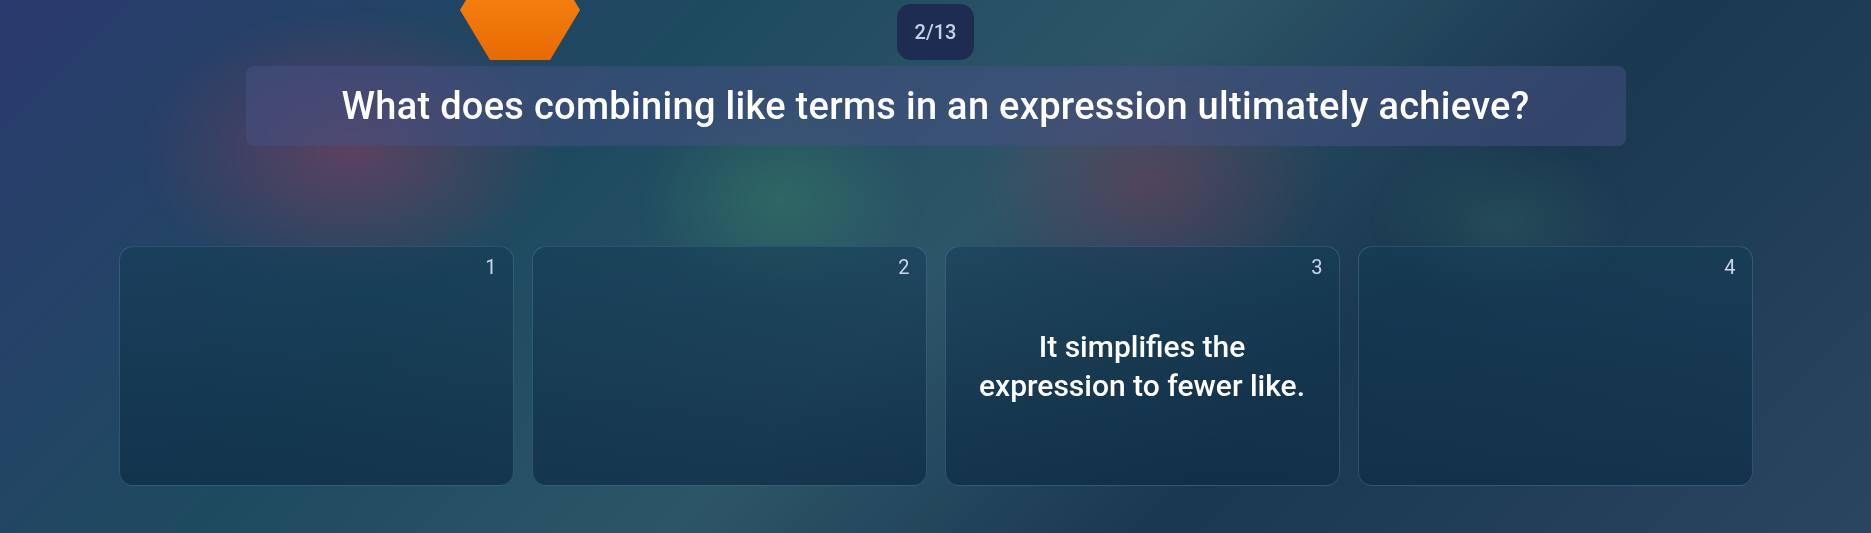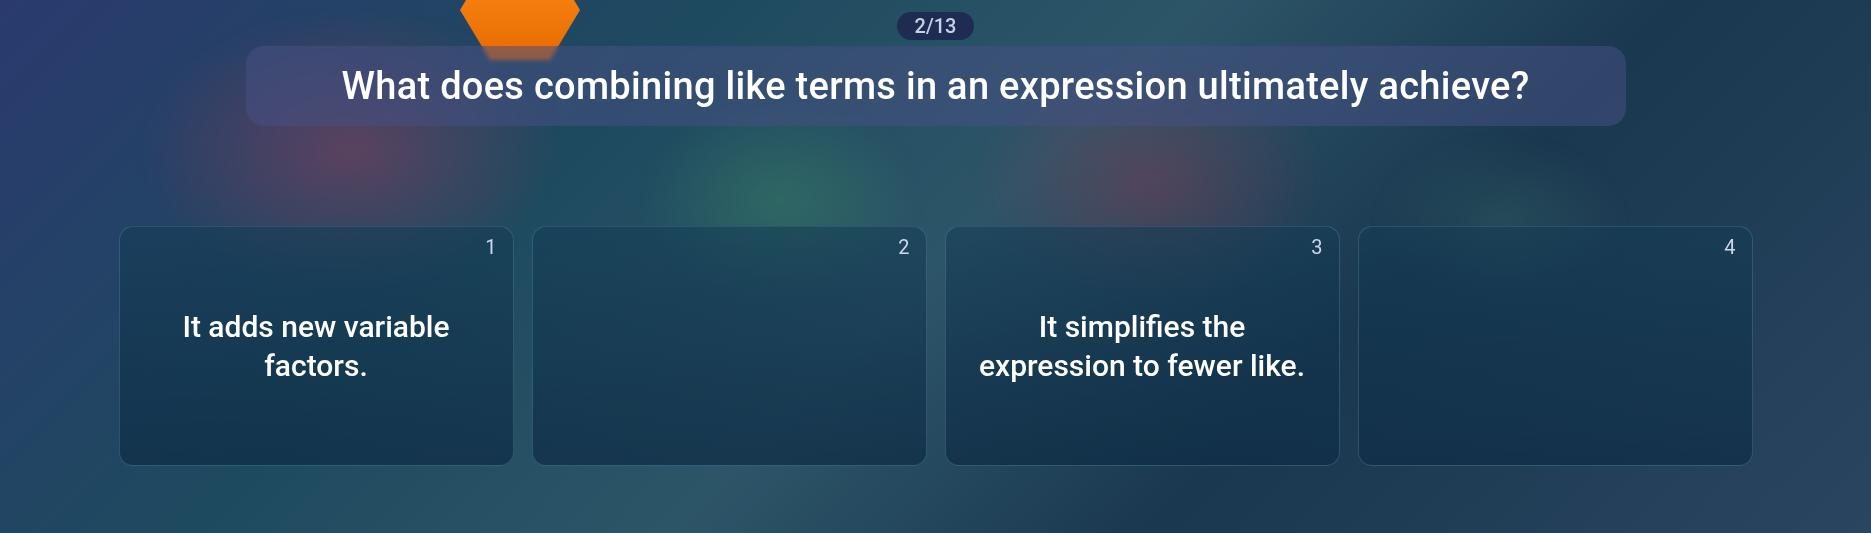--- a/index.html
+++ b/index.html
@@ -37,35 +37,35 @@
     left: 460px;
     width: 120px;
     height: 100px;
     background: linear-gradient(180deg, #ff8a1a, #e66b00);
     clip-path: polygon(25% 0%, 75% 0%, 100% 50%, 75% 100%, 25% 100%, 0% 50%);
     box-shadow: 0 4px 12px rgba(0,0,0,0.4);
     z-index: 2;
   }
   .progress-pill {
     position: relative;
-    margin-top: 12px;
+    margin-top: 4px;
     background: rgba(30,40,80,0.9);
     color: #c8d0e8;
     font-size: 20px;
     font-weight: 500;
-    padding: 2px 18px;
+    padding: 16px 18px;
     border-radius: 14px;
     z-index: 3;
   }
   .question-bar {
     position: relative;
     margin-top: 6px;
     width: 1380px;
     background: rgba(70,80,130,0.55);
-    border-radius: 18px;
+    border-radius: 8px;
     padding: 18px 28px;
     text-align: center;
     color: #ffffff;
     font-size: 38px;
     font-weight: 500;
     letter-spacing: 0.3px;
     z-index: 3;
     backdrop-filter: blur(2px);
   }
   .answers {
@@ -111,21 +111,20 @@
 
 <div class="hex-timer"></div>
 
 <div class="progress-pill">2/13</div>
 
 <div class="question-bar">What does combining like terms in an expression ultimately achieve?</div>
 
 <div class="answers">
   <div class="answer">
     <span class="num">1</span>
-    <span class="text">It adds new variable factors.</span>
   </div>
   <div class="answer">
     <span class="num">2</span>
   </div>
   <div class="answer">
     <span class="num">3</span>
     <span class="text">It simplifies the expression to fewer like.</span>
   </div>
   <div class="answer">
     <span class="num">4</span>

